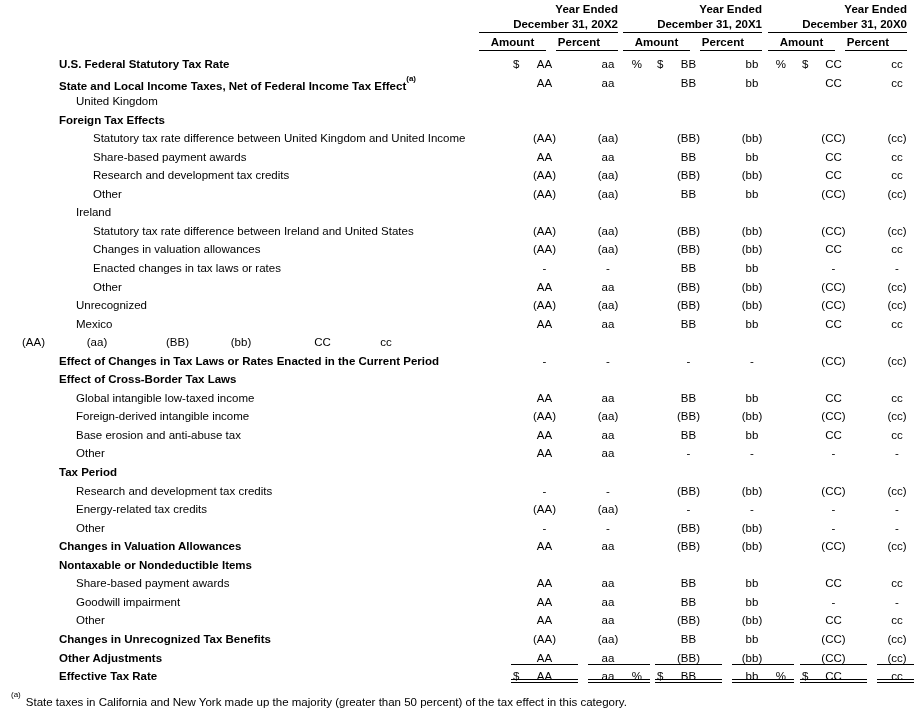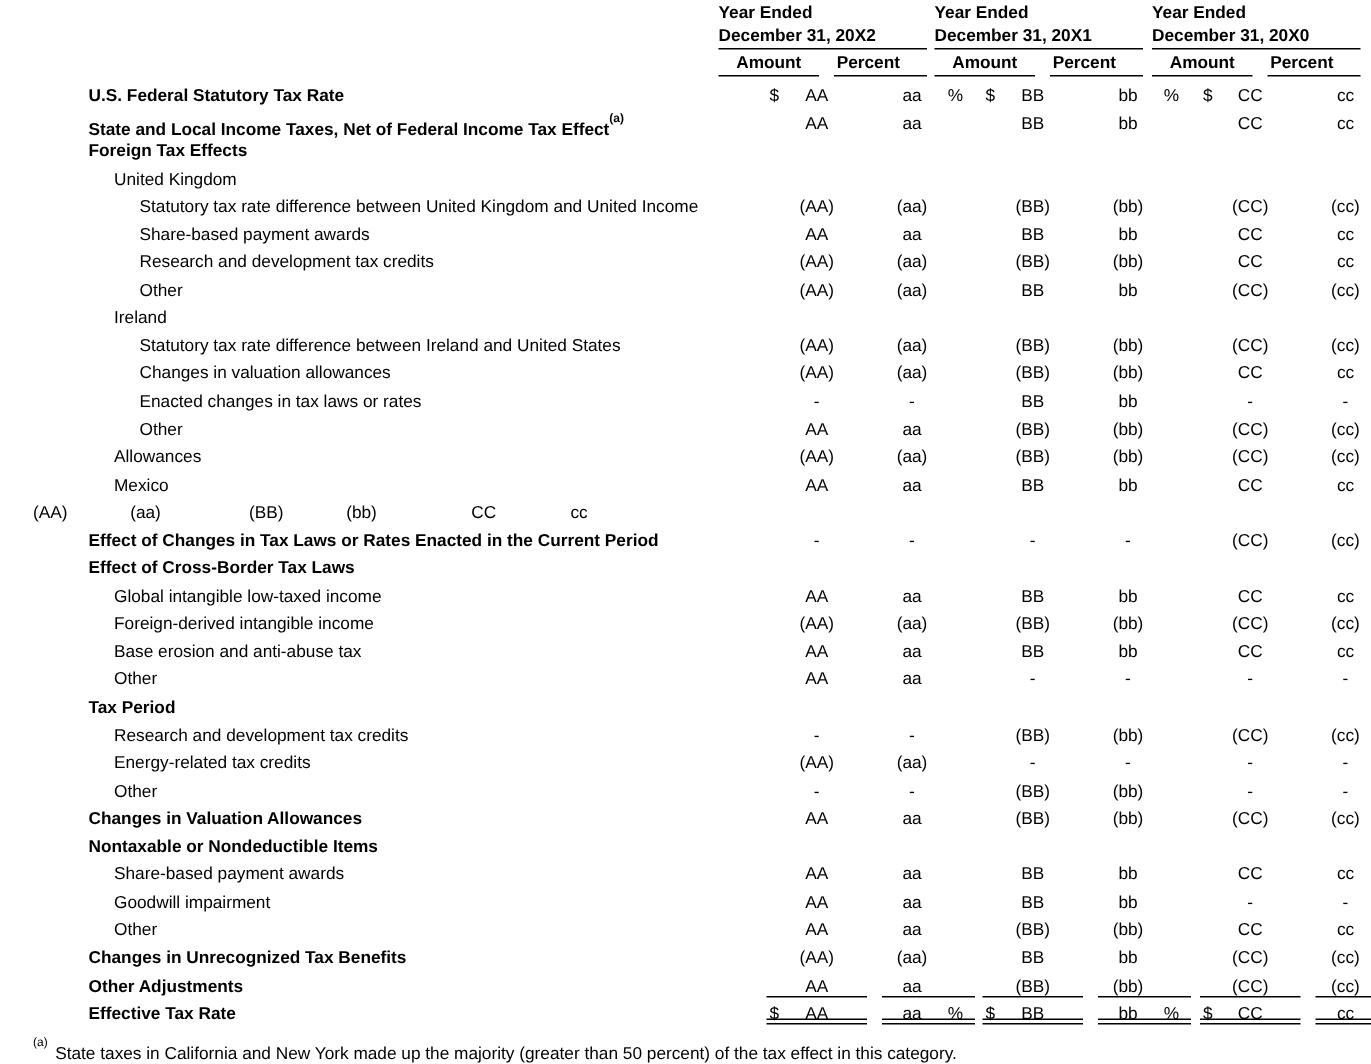--- a/index.html
+++ b/index.html
@@ -11,21 +11,21 @@
   .sheet{position:relative;padding-top:2px;width:914px;box-sizing:border-box;}
   
   .hrow{display:flex;font-weight:bold;}
   .h1{height:16px;line-height:15px;}
   .h2{height:15px;line-height:13px;}
   .h3{margin-top:3px;height:15px;line-height:13px;}
   .lblsp{flex:0 0 479px;}
   .grp{flex:0 0 139px;box-sizing:border-box;}
   .grp + .grp{margin-left:5px;}
   .grp:last-child{margin-left:6px;}
-  .h1 .grp,.h2 .grp{text-align:left;white-space:nowrap;}
+  .h1 .grp,.h2 .grp{text-align:right;white-space:nowrap;}
   .h2 .grp{border-bottom:1.5px solid #000;}
   .h3 .grp{display:flex;}
   .ahdr{width:67px;box-sizing:border-box;text-align:center;border-bottom:1.5px solid #000;}
   .hgap{width:10px;}
   .phdr{width:62px;box-sizing:border-box;text-align:right;padding-right:18px;border-bottom:1.5px solid #000;}
   
   #tbody{margin-top:4px;}
   .trow{display:flex;height:18.55px;line-height:18.55px;align-items:flex-start;}
   .tlabel{flex:0 0 479px;box-sizing:border-box;padding-left:27px;white-space:nowrap;margin-left:32px;}
   .tlabel.ind1{padding-left:44px;}
@@ -34,21 +34,21 @@
   sup{font-size:8px;position:relative;top:-4px;}
   .trow .grp{display:flex;}
   .acell{position:relative;width:67px;box-sizing:border-box;height:16px;text-align:center;white-space:nowrap;}
   .cgap{width:10px;height:16px;}
   .pcell{position:relative;width:62px;box-sizing:border-box;height:16px;text-align:center;padding-right:22px;white-space:nowrap;}
   .dsym{position:absolute;left:2px;top:0;}
   .psym{position:absolute;right:8px;top:0;}
   .u1{border-bottom:1.5px solid #000;}
   .u2{border-bottom:4px double #000;}
   
-  .footnote{margin-top:6px;padding-left:22px;line-height:14px;white-space:nowrap;}
+  .footnote{margin-top:6px;padding-left:11px;line-height:14px;white-space:nowrap;}
   .footnote sup{margin-right:5px;}
 </style>
 </head>
 <body>
 
 <div class="sheet">
   <div class="thead">
     <div class="hrow h1" id="hrow1">
       <div class="lblsp"></div>
     <div class="grp">Year Ended</div>
@@ -112,56 +112,56 @@
           <div class="cgap"></div>
           <div class="pcell"><span class="pval">bb</span></div>
         </div>
         <div class="grp">
           <div class="acell"><span class="aval">CC</span></div>
           <div class="cgap"></div>
           <div class="pcell"><span class="pval">cc</span></div>
         </div>
       </div>
       <div class="trow">
+        <div class="tlabel ind1"><span>United Kingdom</span></div>
+        <div class="grp">
+          <div class="acell"><span class="aval"></span></div>
+          <div class="cgap"></div>
+          <div class="pcell"><span class="pval"></span></div>
+        </div>
+        <div class="grp">
+          <div class="acell"><span class="aval"></span></div>
+          <div class="cgap"></div>
+          <div class="pcell"><span class="pval"></span></div>
+        </div>
+        <div class="grp">
+          <div class="acell"><span class="aval"></span></div>
+          <div class="cgap"></div>
+          <div class="pcell"><span class="pval"></span></div>
+        </div>
+      </div>
+      <div class="trow">
         <div class="tlabel ind0 bold"><span>Foreign Tax Effects</span></div>
         <div class="grp">
           <div class="acell"><span class="aval"></span></div>
           <div class="cgap"></div>
           <div class="pcell"><span class="pval"></span></div>
         </div>
         <div class="grp">
           <div class="acell"><span class="aval"></span></div>
           <div class="cgap"></div>
           <div class="pcell"><span class="pval"></span></div>
         </div>
         <div class="grp">
           <div class="acell"><span class="aval"></span></div>
           <div class="cgap"></div>
           <div class="pcell"><span class="pval"></span></div>
         </div>
       </div>
       <div class="trow">
-        <div class="tlabel ind1"><span>United Kingdom</span></div>
-        <div class="grp">
-          <div class="acell"><span class="aval"></span></div>
-          <div class="cgap"></div>
-          <div class="pcell"><span class="pval"></span></div>
-        </div>
-        <div class="grp">
-          <div class="acell"><span class="aval"></span></div>
-          <div class="cgap"></div>
-          <div class="pcell"><span class="pval"></span></div>
-        </div>
-        <div class="grp">
-          <div class="acell"><span class="aval"></span></div>
-          <div class="cgap"></div>
-          <div class="pcell"><span class="pval"></span></div>
-        </div>
-      </div>
-      <div class="trow">
         <div class="tlabel ind2"><span>Statutory tax rate difference between United Kingdom and United Income</span></div>
         <div class="grp">
           <div class="acell"><span class="aval">(AA)</span></div>
           <div class="cgap"></div>
           <div class="pcell"><span class="pval">(aa)</span></div>
         </div>
         <div class="grp">
           <div class="acell"><span class="aval">(BB)</span></div>
           <div class="cgap"></div>
           <div class="pcell"><span class="pval">(bb)</span></div>
@@ -310,21 +310,21 @@
           <div class="cgap"></div>
           <div class="pcell"><span class="pval">(bb)</span></div>
         </div>
         <div class="grp">
           <div class="acell"><span class="aval">(CC)</span></div>
           <div class="cgap"></div>
           <div class="pcell"><span class="pval">(cc)</span></div>
         </div>
       </div>
       <div class="trow">
-        <div class="tlabel ind1"><span>Allowances</span></div>
+        <div class="tlabel ind1"><span>Unrecognized</span></div>
         <div class="grp">
           <div class="acell"><span class="aval">(AA)</span></div>
           <div class="cgap"></div>
           <div class="pcell"><span class="pval">(aa)</span></div>
         </div>
         <div class="grp">
           <div class="acell"><span class="aval">(BB)</span></div>
           <div class="cgap"></div>
           <div class="pcell"><span class="pval">(bb)</span></div>
         </div>

